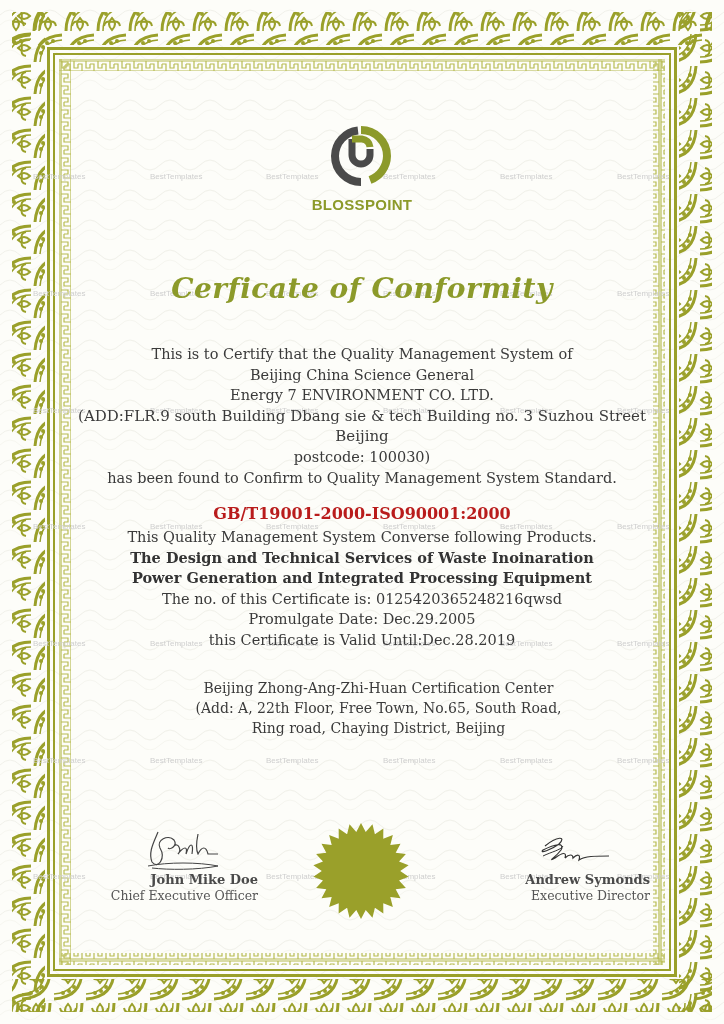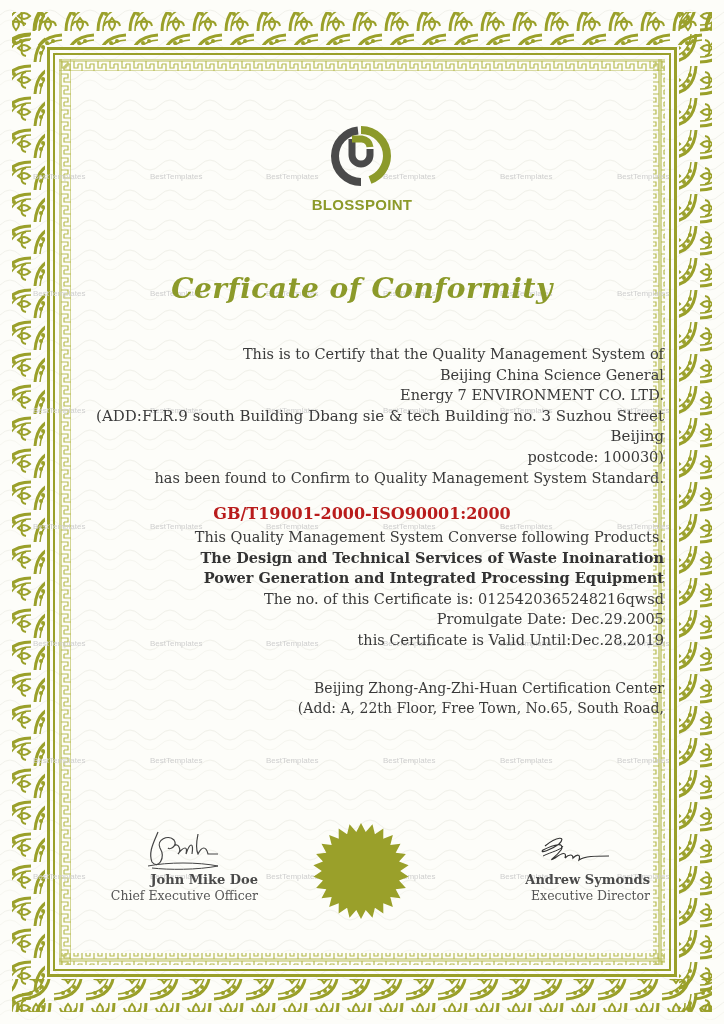--- a/index.html
+++ b/index.html
@@ -9,21 +9,21 @@
   .line-thin { position:absolute; left:53px; top:53px; right:53px; bottom:53px; border:2px solid #9aa02a; }
 
   .watermark { position:absolute; font-family:"Liberation Sans", sans-serif; font-size:8px; color:#cfcfcf; white-space:nowrap; }
 
   .logo { position:absolute; left:330px; top:125px; width:62px; height:62px; }
   .brand { position:absolute; left:0; right:0; top:196px; text-align:center; font-family:"Liberation Sans", sans-serif; font-weight:bold; font-size:15px; color:#8c9a2a; letter-spacing:0.3px; }
 
   .title { position:absolute; left:0; right:0; top:272px; text-align:center; font-family:"DejaVu Serif", serif; font-weight:bold; font-size:28px; color:#8c9a2a; letter-spacing:0.5px; font-style:italic; }
 
   .body-block { position:absolute; left:60px; right:60px; text-align:center; }
-  .line { font-size:14px; line-height:20.5px; color:#3a3a3a;text-align:right; }
+  .line { font-size:14px; line-height:20.5px; color:#3a3a3a; }
   .b1 { top:344px; }
   .b1 .line { font-size:14.5px; line-height:20.6px; }
   .b1 .wide { font-size:15px; }
   .standard { position:absolute; left:0; right:0; top:504px; text-align:center; font-weight:bold; font-size:16px; color:#b91c1c; }
   .b2 { top:527px; }
   .b2 .line { font-size:14.5px; line-height:20.5px; }
   .b2 .bold { font-weight:bold; color:#333; font-size:14.5px; }
   .b3 { top:678px;padding-left:33px; }
   .b3 .line { font-size:14px; line-height:20px; }
 
@@ -158,20 +158,21 @@
   <div class="line bold">The Design and Technical Services of Waste Inoinaration</div>
   <div class="line bold">Power Generation and Integrated Processing Equipment</div>
   <div class="line">The no. of this Certificate is: 0125420365248216qwsd</div>
   <div class="line">Promulgate Date: Dec.29.2005</div>
   <div class="line">this Certificate is Valid Until:Dec.28.2019</div>
 </div>
 
 <div class="body-block b3">
   <div class="line">Beijing Zhong-Ang-Zhi-Huan Certification Center</div>
   <div class="line">(Add: A, 22th Floor, Free Town, No.65, South Road,</div>
+  <div class="line">Ring road, Chaying District, Beijing</div>
 </div>
 
 <div class="sig sig-left">
   <svg width="110" height="48" viewBox="0 0 110 48">
     <path d="M40 4 C36 14 30 24 34 34 C40 42 48 30 42 20 C38 12 50 6 56 12 C60 18 52 22 50 20 M56 18 C60 14 64 22 60 26 C66 18 70 18 68 26 C72 14 76 14 74 26 M80 6 C78 16 78 22 80 26 C84 18 88 18 90 26 H100" fill="none" stroke="#444" stroke-width="1.2"></path>
     <path d="M30 38 C50 34 80 34 100 38 C80 42 50 42 34 40" fill="none" stroke="#444" stroke-width="1"></path>
   </svg>
   <div class="sig-name">John Mike Doe</div>
   <div class="sig-role">Chief Executive Officer</div>
 </div>

